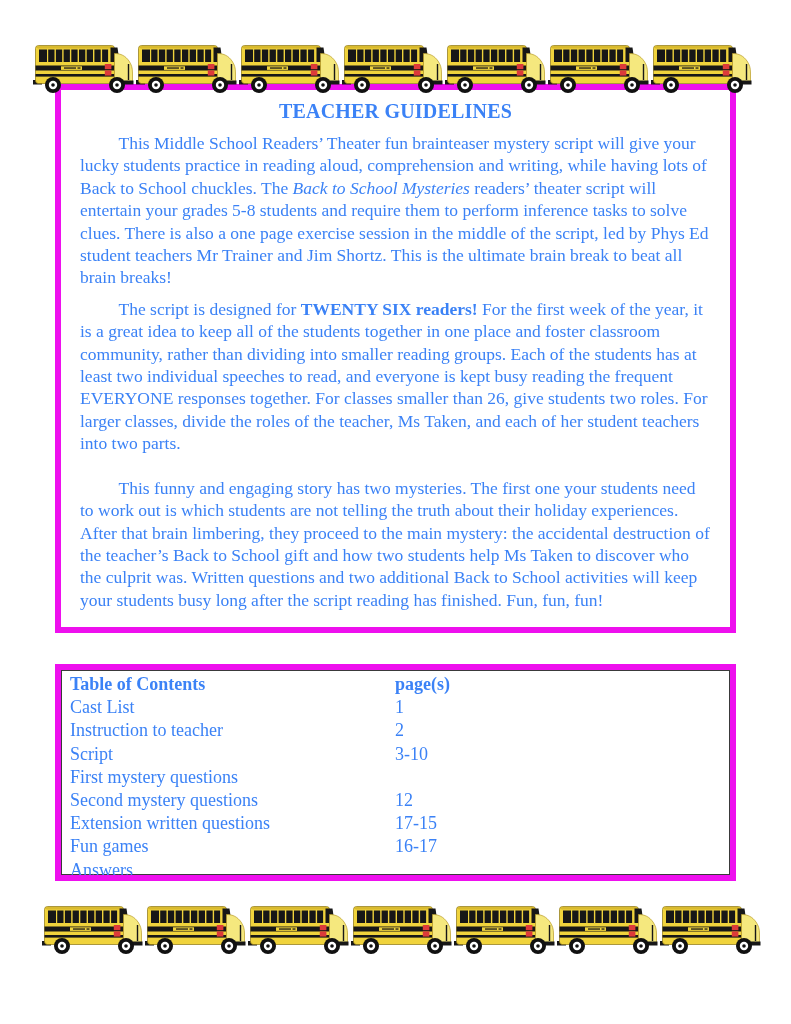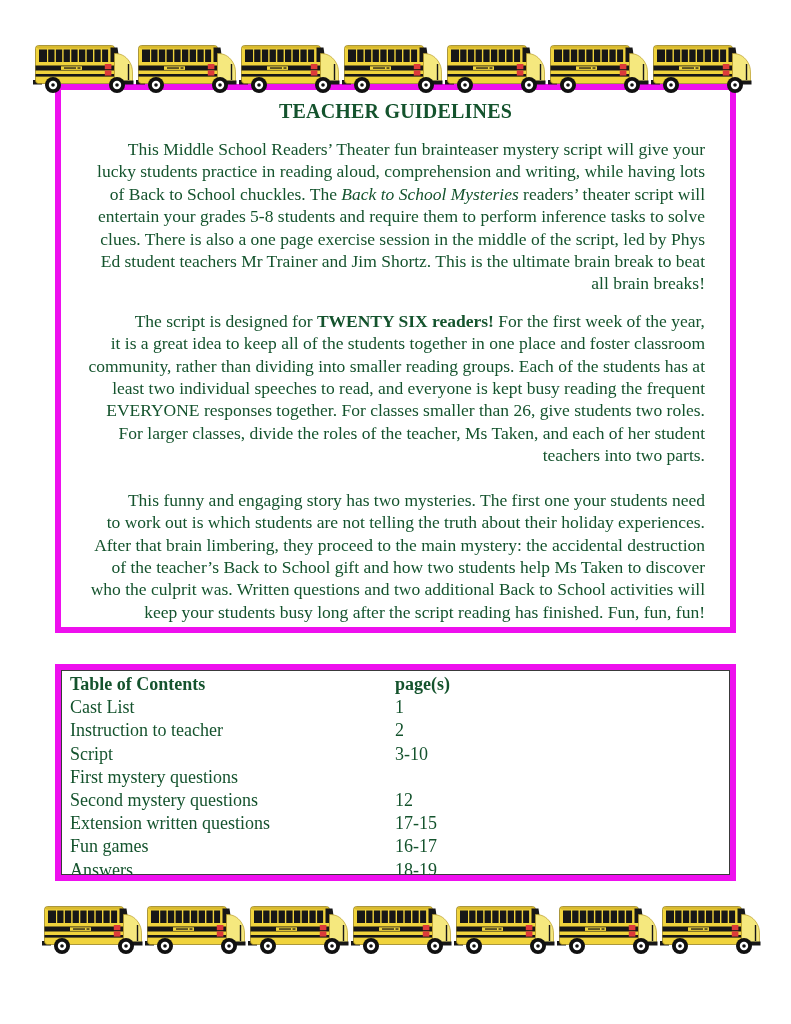--- a/index.html
+++ b/index.html
@@ -4,21 +4,21 @@
 <style>
   * { box-sizing: border-box; }
   html, body { margin: 0; padding: 0; background: #ffffff; }
   .page {
     position: relative;
     width: 791px;
     height: 1024px;
     background: #ffffff;
     overflow: hidden;
     font-family: "Liberation Serif", serif;
-    color: #14532d;
+    color: #3b82f6;
   }
 
   
   .bus-row {
     display: flex;
     gap: 2px;
     position: relative;
     z-index: 2;
     height: 54px;
   }
@@ -48,25 +48,25 @@
     overflow: hidden;
   }
   .box-title {
     text-align: center;
     font-weight: bold;
     font-size: 20px;
     margin: 6px 0 7px 0;
     letter-spacing: 0.2px;
   }
   .para {
-    margin: 15px;
+    margin: 9px;
     font-size: 17.5px;
     line-height: 22.4px;
     text-indent: 2.2em;
-    text-align: right;
+    text-align: left;
   }
   .para.spaced { margin-top: 22px; }
   .it { font-style: italic; }
   .bd { font-weight: bold; }
 
   .toc-box {
     width: 681px;
     height: 217px;
     margin: 31px auto 16px;
     border: 6px solid var(--accent);
@@ -416,21 +416,20 @@
       <div class="toc-row">
         <span>Extension written questions</span>
         <span>17-15</span>
       </div>
       <div class="toc-row">
         <span>Fun games</span>
         <span>16-17</span>
       </div>
       <div class="toc-row">
         <span>Answers</span>
-        <span>18-19</span>
       </div>
     </div>
   </div>
 
   <div class="bus-row bottom" id="bottom-bus-row">
   <svg class="bus" viewBox="0 0 101 54" xmlns="http://www.w3.org/2000/svg" aria-hidden="true">
 
     <rect class="b-dark" x="0" y="40" width="9" height="4.5"></rect>
     <rect class="b-dark" x="5" y="39" width="28" height="3.2"></rect>
 

